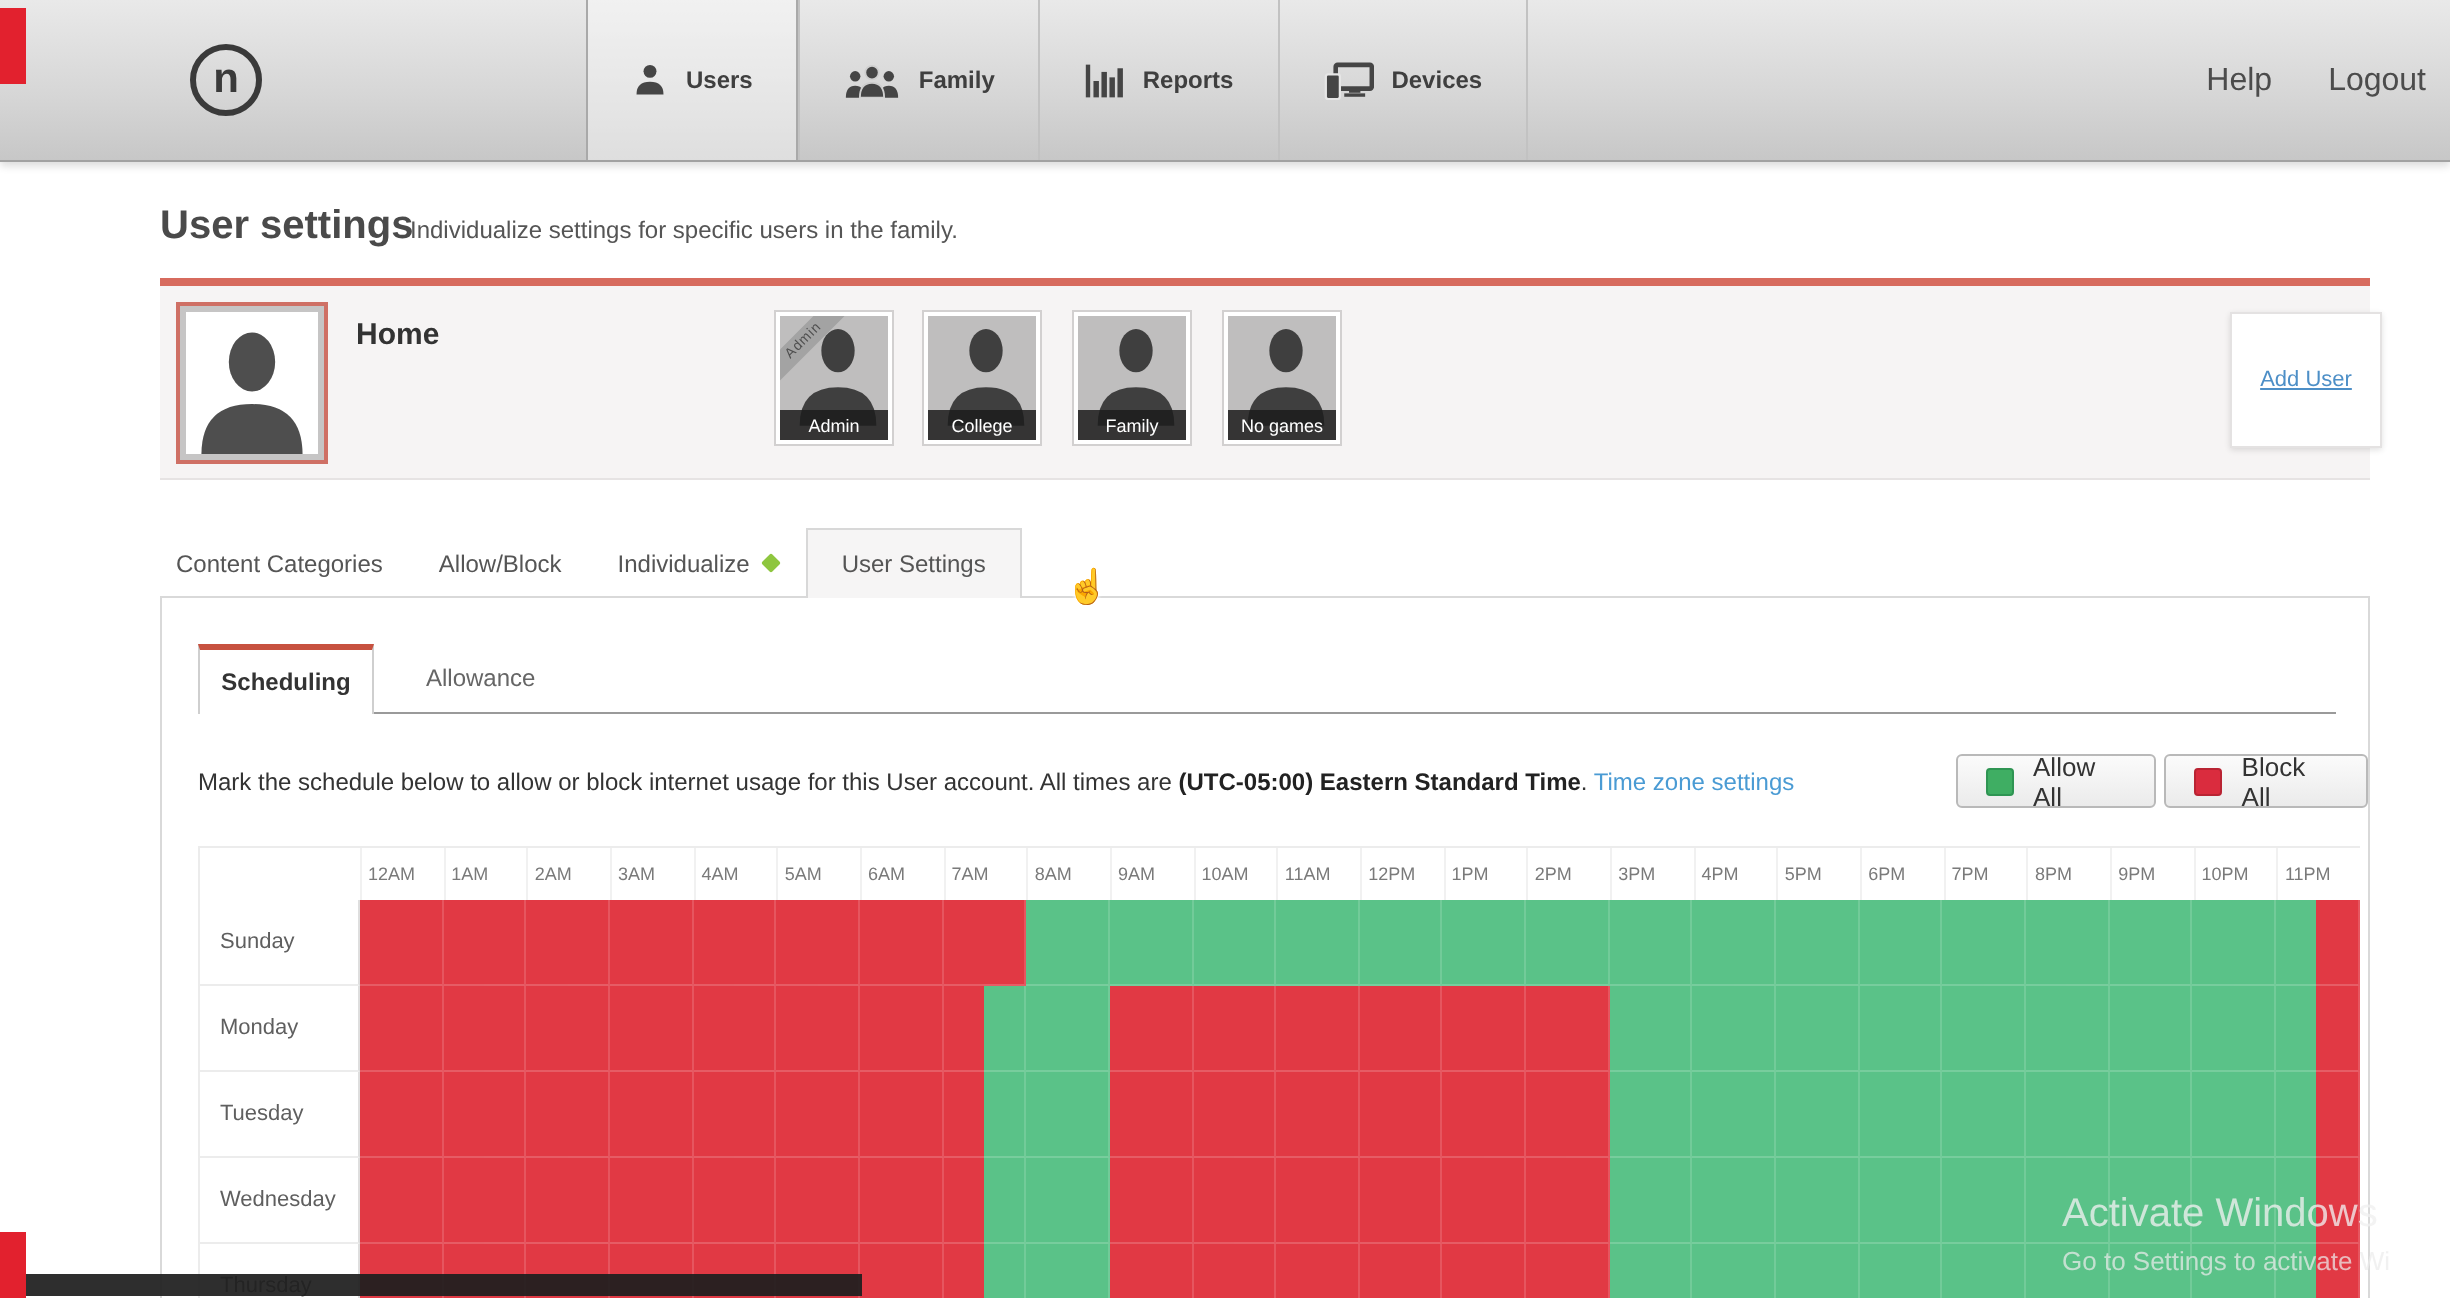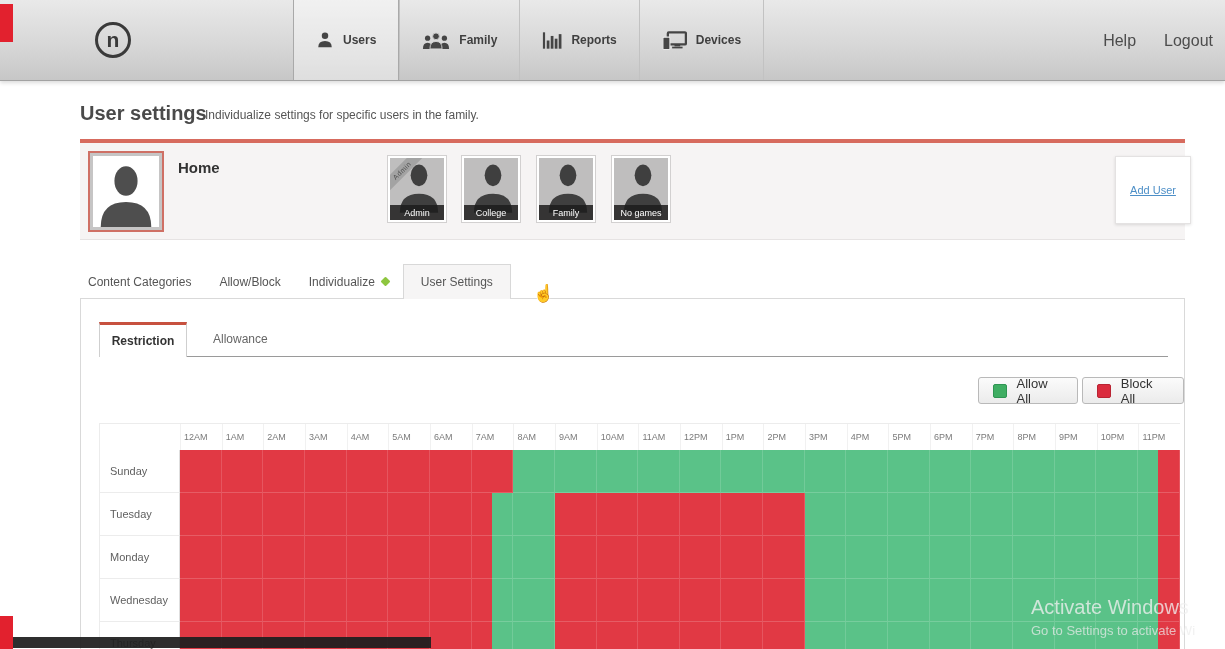--- a/index.html
+++ b/index.html
@@ -237,27 +237,30 @@
       <span class="dot-badge"></span>
     </div>
     <div class="tab-box hovered">
       <span>User Settings</span>
     </div>
   </div>
   <div class="cursor-hand">☝</div>
 
   <div class="panel">
     <div class="subtab-active">
-      <span>Restriction</span>
+      <span>Scheduling</span>
     </div>
     <div class="subtab-plain">
       <span>Allowance</span>
     </div>
     <div class="subtab-line"></div>
 
+    <div class="instruction">
+      <span>Mark the schedule below to allow or block internet usage for this User account. All times are </span><b>(UTC-05:00) Eastern Standard Time</b><span>. </span><span class="tz-link">Time zone settings</span>
+    </div>
 
     <div class="btn" id="allow-all">
       <span class="swatch" id="allow-swatch" style="background: rgb(63, 174, 99); border: 1px solid rgb(47, 149, 83);"></span>
       <span>Allow All</span>
     </div>
     <div class="btn" id="block-all">
       <span class="swatch" id="block-swatch" style="background: rgb(218, 44, 62); border: 1px solid rgb(185, 36, 51);"></span>
       <span>Block All</span>
     </div>
 
@@ -336,21 +339,21 @@
               <div class="cell hb" style="background: rgb(90, 194, 136);"></div>
               <div class="cell" style="background: rgb(90, 194, 136);"></div>
               <div class="cell hb" style="background: rgb(90, 194, 136);"></div>
               <div class="cell" style="background: rgb(90, 194, 136);"></div>
               <div class="cell hb" style="background: rgb(90, 194, 136);"></div>
               <div class="cell" style="background: rgb(90, 194, 136);"></div>
               <div class="cell hb" style="background: rgb(225, 57, 68);"></div>
             </div>
           </div>
           <div class="day-row">
-            <div class="day-label">Tuesday</div>
+            <div class="day-label">Monday</div>
             <div class="day-cells">
               <div class="cell" style="background: rgb(225, 57, 68);"></div>
               <div class="cell hb" style="background: rgb(225, 57, 68);"></div>
               <div class="cell" style="background: rgb(225, 57, 68);"></div>
               <div class="cell hb" style="background: rgb(225, 57, 68);"></div>
               <div class="cell" style="background: rgb(225, 57, 68);"></div>
               <div class="cell hb" style="background: rgb(225, 57, 68);"></div>
               <div class="cell" style="background: rgb(225, 57, 68);"></div>
               <div class="cell hb" style="background: rgb(225, 57, 68);"></div>
               <div class="cell" style="background: rgb(225, 57, 68);"></div>
@@ -389,21 +392,21 @@
               <div class="cell hb" style="background: rgb(90, 194, 136);"></div>
               <div class="cell" style="background: rgb(90, 194, 136);"></div>
               <div class="cell hb" style="background: rgb(90, 194, 136);"></div>
               <div class="cell" style="background: rgb(90, 194, 136);"></div>
               <div class="cell hb" style="background: rgb(90, 194, 136);"></div>
               <div class="cell" style="background: rgb(90, 194, 136);"></div>
               <div class="cell hb" style="background: rgb(225, 57, 68);"></div>
             </div>
           </div>
           <div class="day-row">
-            <div class="day-label">Monday</div>
+            <div class="day-label">Tuesday</div>
             <div class="day-cells">
               <div class="cell" style="background: rgb(225, 57, 68);"></div>
               <div class="cell hb" style="background: rgb(225, 57, 68);"></div>
               <div class="cell" style="background: rgb(225, 57, 68);"></div>
               <div class="cell hb" style="background: rgb(225, 57, 68);"></div>
               <div class="cell" style="background: rgb(225, 57, 68);"></div>
               <div class="cell hb" style="background: rgb(225, 57, 68);"></div>
               <div class="cell" style="background: rgb(225, 57, 68);"></div>
               <div class="cell hb" style="background: rgb(225, 57, 68);"></div>
               <div class="cell" style="background: rgb(225, 57, 68);"></div>

